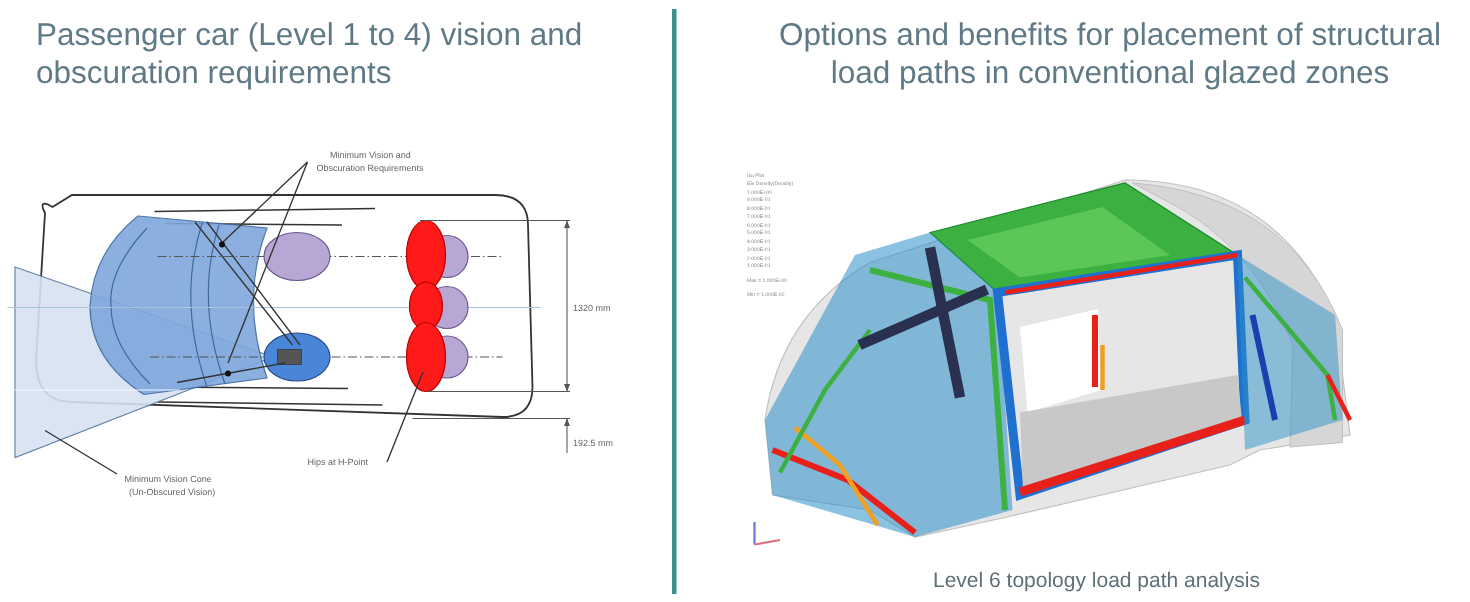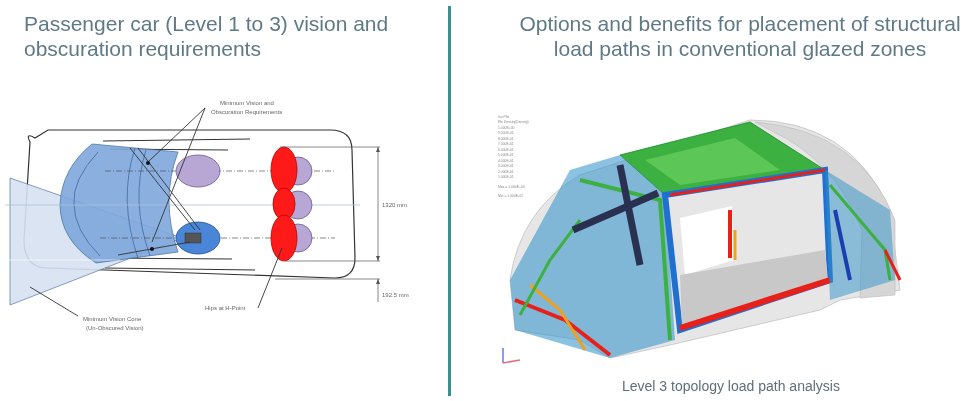--- a/index.html
+++ b/index.html
@@ -15,21 +15,21 @@
   #divider { position: absolute; left: 448px; top: 6px; width: 3px; height: 390px; background: #3a8f8f; }
   #left-diagram { position: absolute; left: 0; top: 80px; width: 430px; height: 280px; }
   #right-diagram { position: absolute; left: 490px; top: 100px; width: 490px; height: 275px; }
   #caption { position: absolute; left: 622px; top: 378px; font-size: 14px; color: #5f6f78; }
   .lbl { font-family: "Liberation Sans", sans-serif; fill: #666; font-size: 6px; }
   .legend { font-family: "Liberation Sans", sans-serif; fill: #888; font-size: 3.4px; }
 </style>
 </head>
 <body>
 
-<div id="left-title" class="title">Passenger car (Level 1 to 3) vision and obscuration requirements</div>
+<div id="left-title" class="title">Passenger car (Level 1 to 4) vision and obscuration requirements</div>
 <div id="right-title" class="title">Options and benefits for placement of structural load paths in conventional glazed zones</div>
 <div id="divider"></div>
 
 <svg id="left-diagram" viewBox="0 0 430 280">
 
   <path d="M35,58 Q25,52 30,62 L24,160 Q24,188 48,188 L335,198 Q355,198 355,178 L352,70 Q352,50 330,50 L48,50 Z" fill="none" stroke="#333" stroke-width="1.2"></path>
 
   <line x1="103" y1="61" x2="250" y2="59" stroke="#333" stroke-width="1"></line>
   <line x1="110" y1="69" x2="228" y2="70" stroke="#333" stroke-width="1"></line>
   <line x1="100" y1="178" x2="232" y2="179" stroke="#333" stroke-width="1"></line>
@@ -138,13 +138,13 @@
     <line x1="130" y1="65" x2="150" y2="165" stroke="#2a3050" stroke-width="7"></line>
     <line x1="83" y1="130" x2="168" y2="93" stroke="#2a3050" stroke-width="7"></line>
   </g>
 
   <g>
     <line x1="13" y1="263" x2="13" y2="248" stroke="#6a7ad8" stroke-width="1.5"></line>
     <line x1="13" y1="263" x2="30" y2="260" stroke="#e07080" stroke-width="1.5"></line>
   </g>
 </svg>
 
-<div id="caption">Level 3 topology load path analysis</div>
+<div id="caption">Level 6 topology load path analysis</div>
 
 </body></html>

